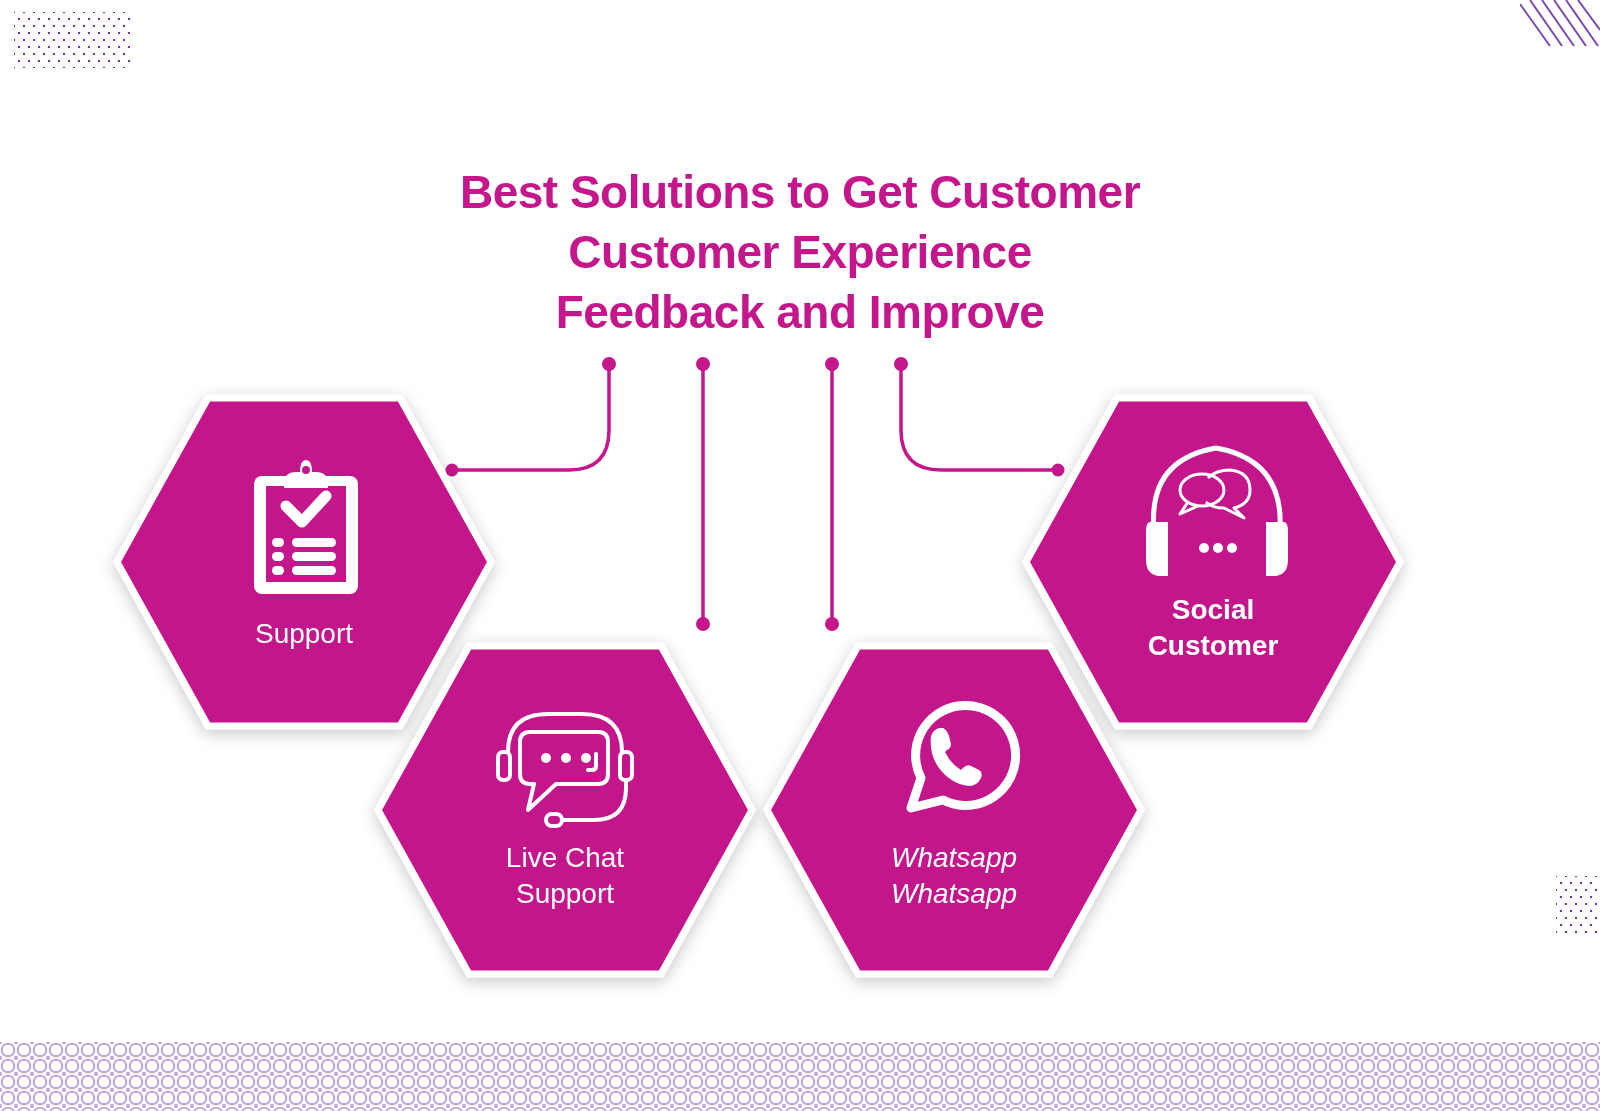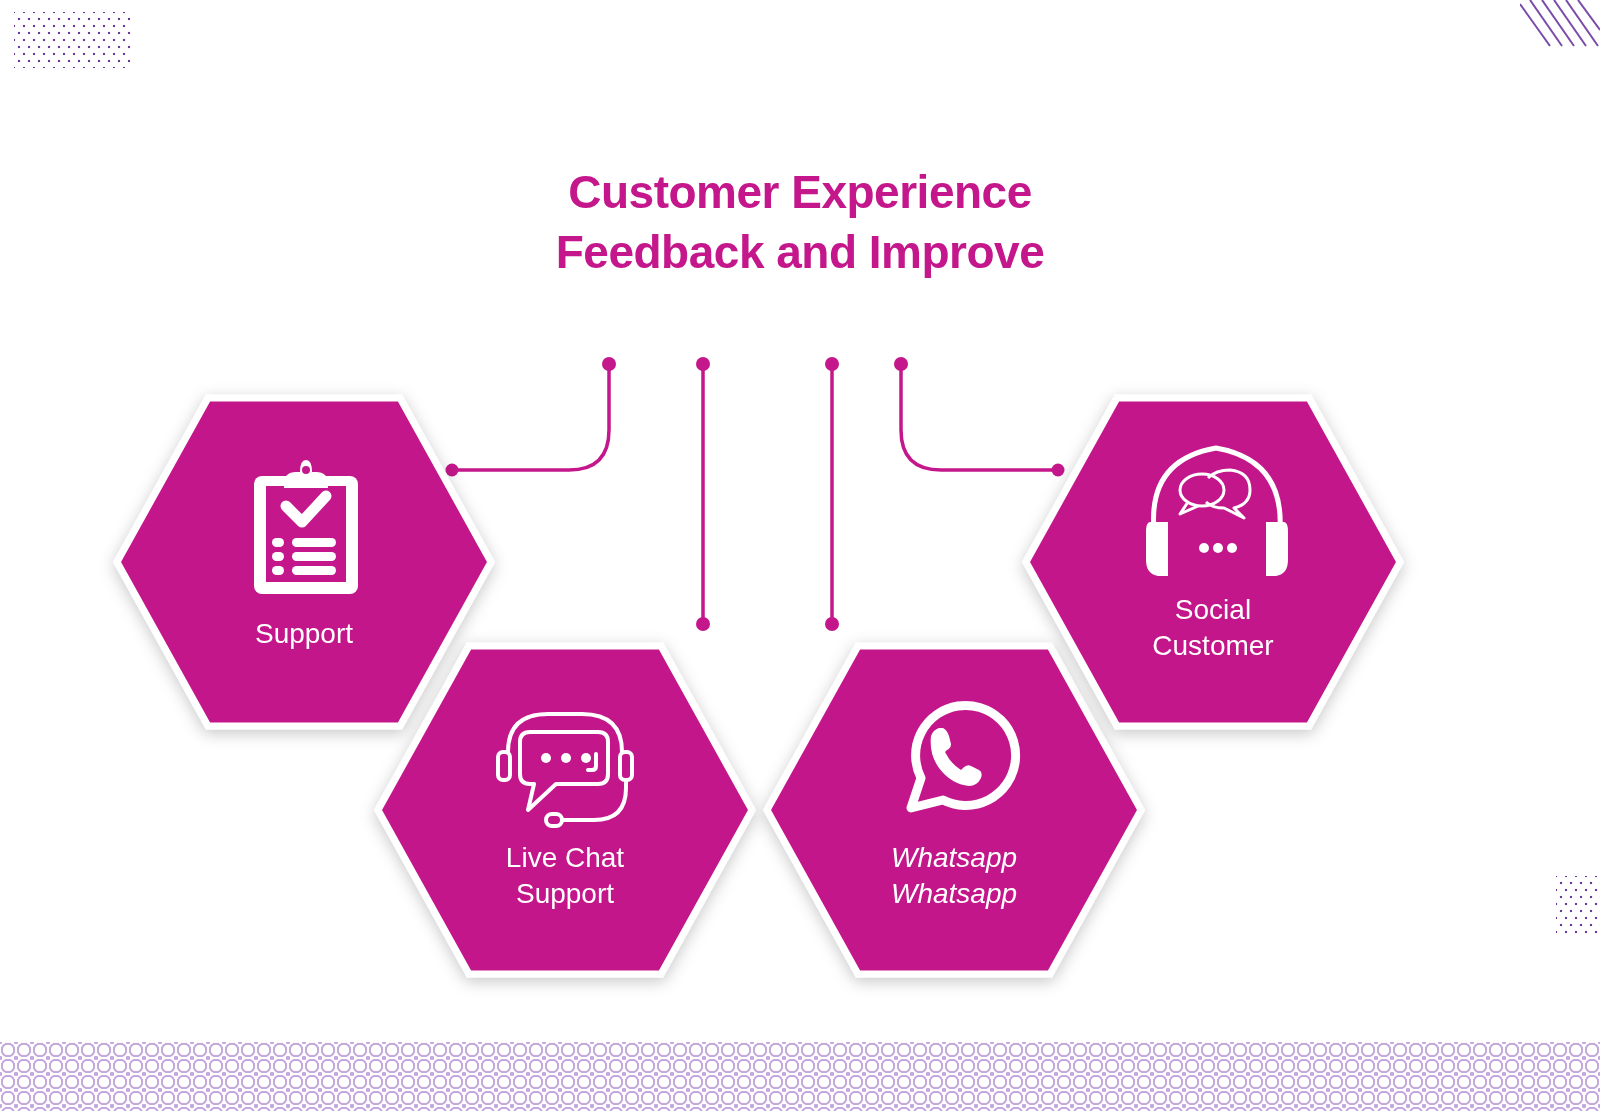--- a/index.html
+++ b/index.html
@@ -61,20 +61,21 @@
     <line x1="22" y1="0" x2="54" y2="46"></line>
     <line x1="34" y1="0" x2="66" y2="46"></line>
     <line x1="46" y1="0" x2="78" y2="46"></line>
     <line x1="58" y1="0" x2="80" y2="30"></line>
   </g>
 </svg>
 <div class="abs dots-br"></div>
 <div class="abs lattice"></div>
 
 <div class="title">
+  <div>Best Solutions to Get Customer</div>
   <div>Customer Experience</div>
   <div>Feedback and Improve</div>
 </div>
 
 <svg class="abs" style="left:0;top:0;" width="1600" height="1111">
   <g fill="none" stroke="#c4178b" stroke-width="3.5">
     <path d="M609 364 L609 430 Q609 470 569 470 L452 470"></path>
     <line x1="703" y1="364" x2="703" y2="624"></line>
     <line x1="832" y1="364" x2="832" y2="624"></line>
     <path d="M901 364 L901 430 Q901 470 941 470 L1058 470"></path>
@@ -163,21 +164,21 @@
   <svg class="hex-icon" style="left:132px;top:58px;" width="118" height="118" viewBox="0 0 118 118">
     <path d="M16 108 L26 78 A50 50 0 1 1 48 100 Z" fill="none" stroke="#fff" stroke-width="9" stroke-linejoin="round"></path>
     <path d="M36 36 Q38 30 44 28 L48 28 Q52 30 54 36 L56 44 Q56 48 52 50 L50 52 Q56 64 66 70 L68 68 Q72 64 76 66 L84 70 Q88 72 86 78 Q82 86 74 86 Q56 84 44 68 Q34 54 36 36 Z" fill="#fff"></path>
   </svg>
   <div class="hex-label" style="top:198px;font-style:italic;">
     <div>Whatsapp</div>
     <div>Whatsapp</div>
   </div>
 </div>
 
-<div class="hex" style="left:1022px;top:394px;">
+<div class="hex" style="left:1022px;top:394px;font-weight:bold;">
   <svg width="382" height="336">
     <defs>
       <filter id="sh4" x="-20%" y="-20%" width="140%" height="140%">
         <feDropShadow dx="0" dy="4" stdDeviation="8" flood-color="#000" flood-opacity="0.22"></feDropShadow>
       </filter>
     </defs>
     <polygon points="95,4 287,4 378,168 287,332 95,332 4,168" fill="#c4178b" stroke="#ffffff" stroke-width="7" filter="url(#sh4)"></polygon>
   </svg>
   <svg class="hex-icon" style="left:120px;top:46px;" width="150" height="144" viewBox="0 0 150 144">
     <path d="M12 90 Q6 20 74 8 Q142 20 138 90" fill="none" stroke="#fff" stroke-width="5"></path>

